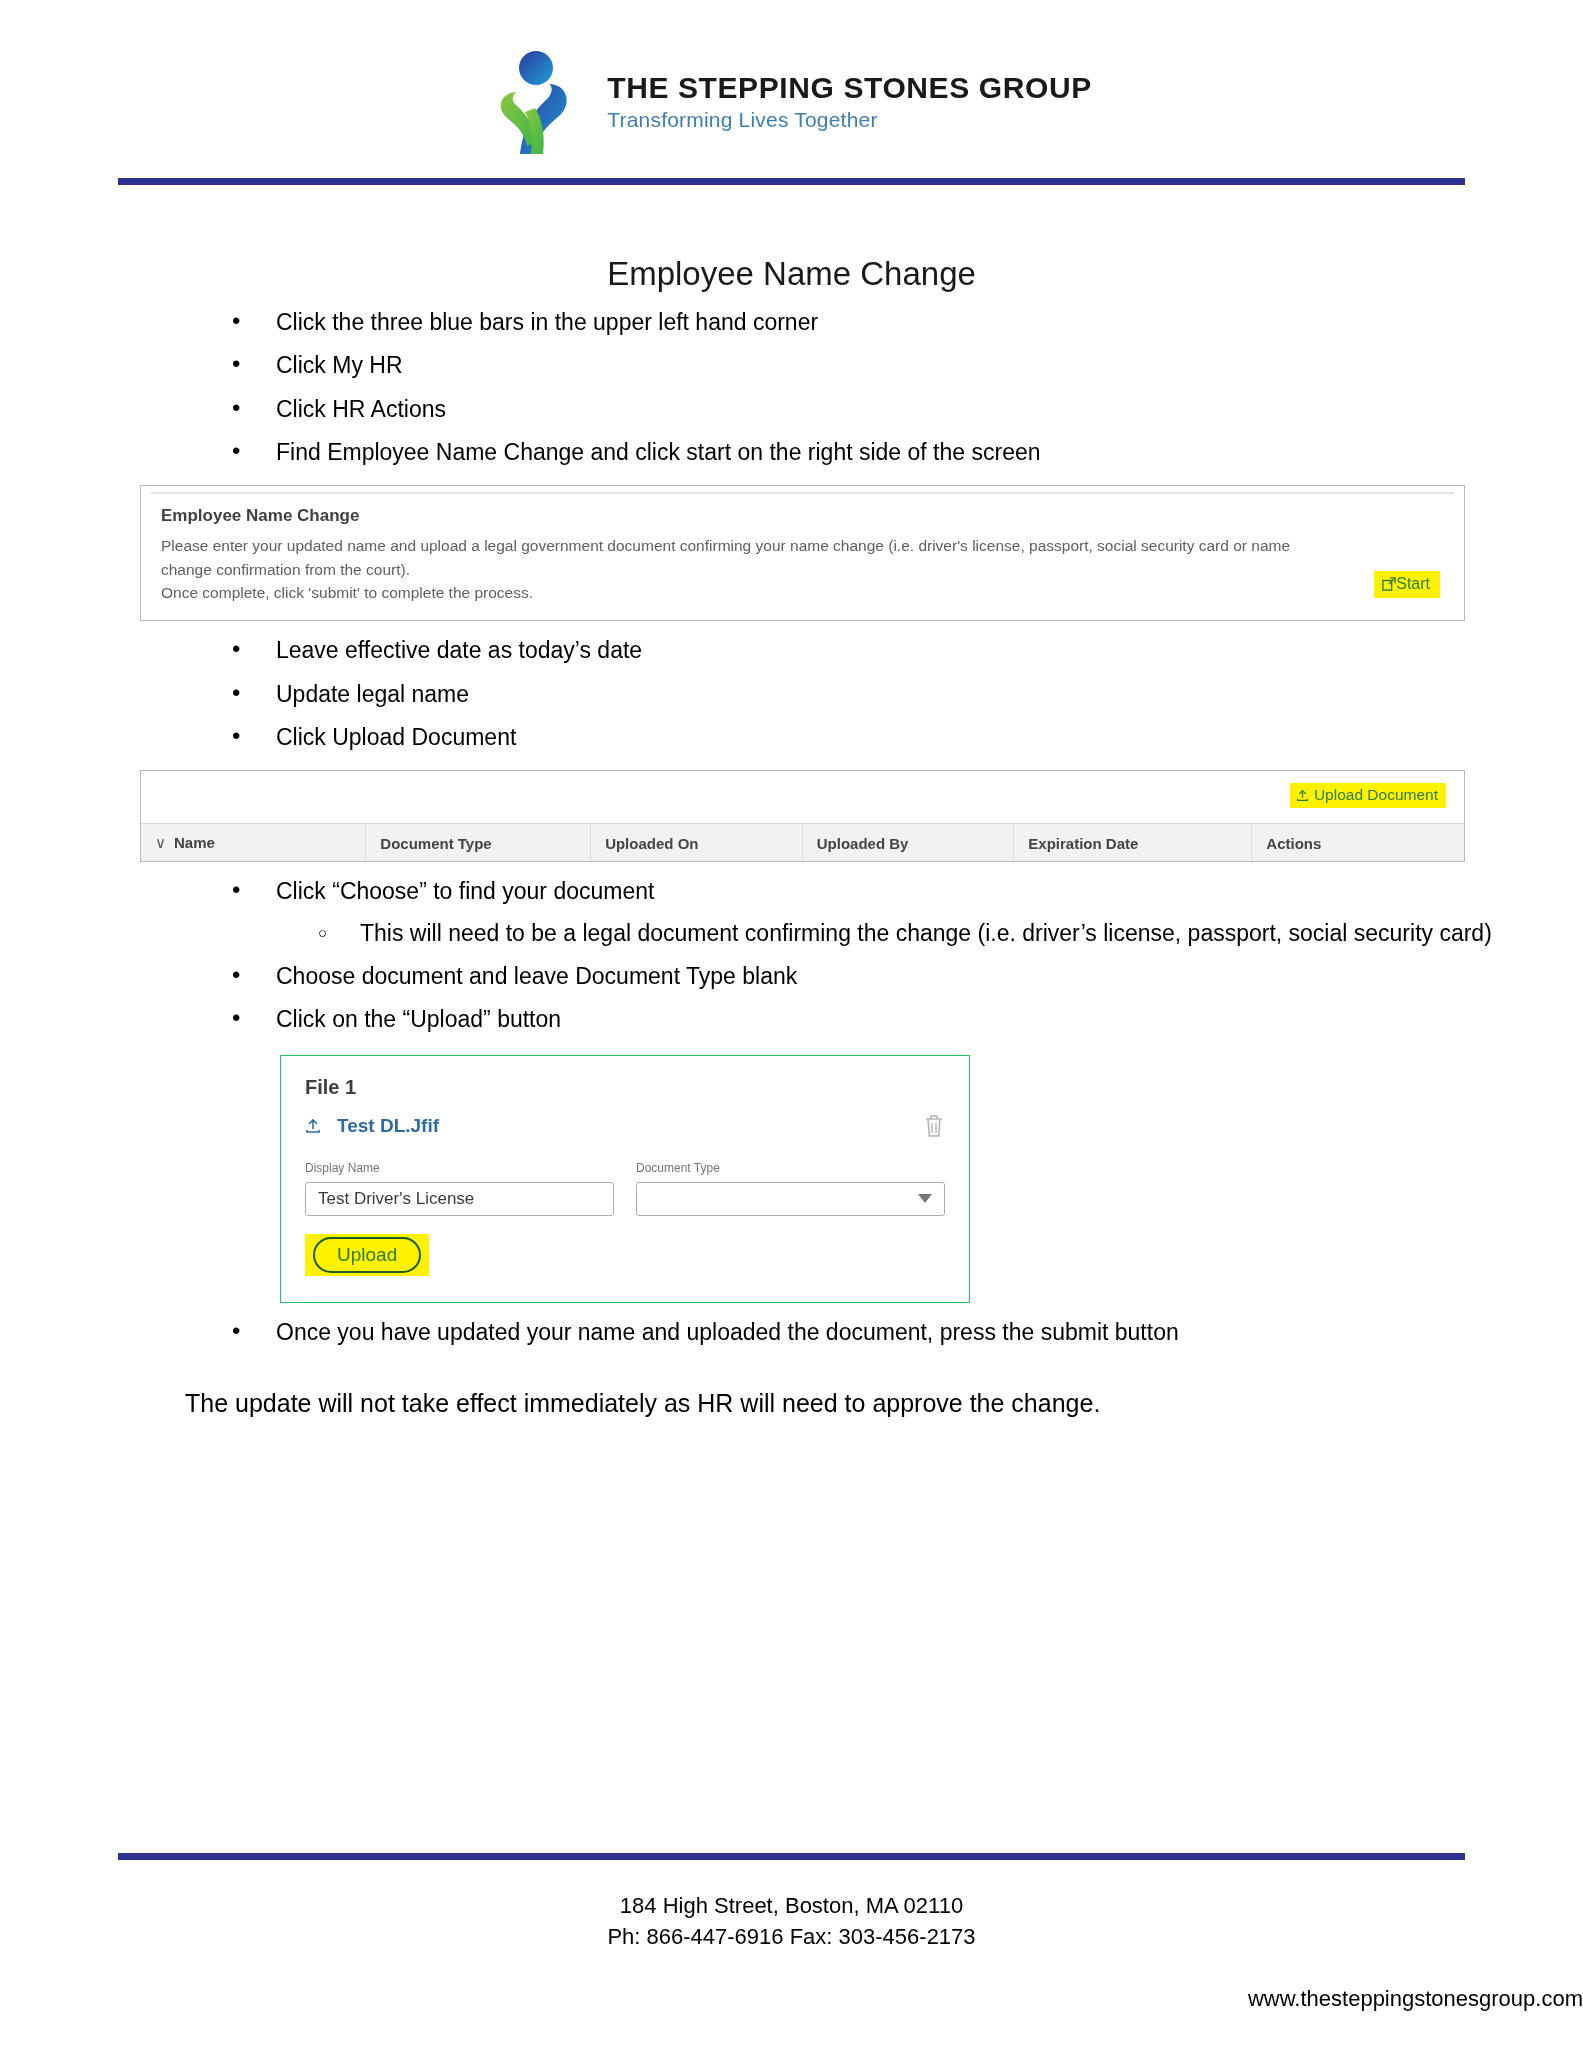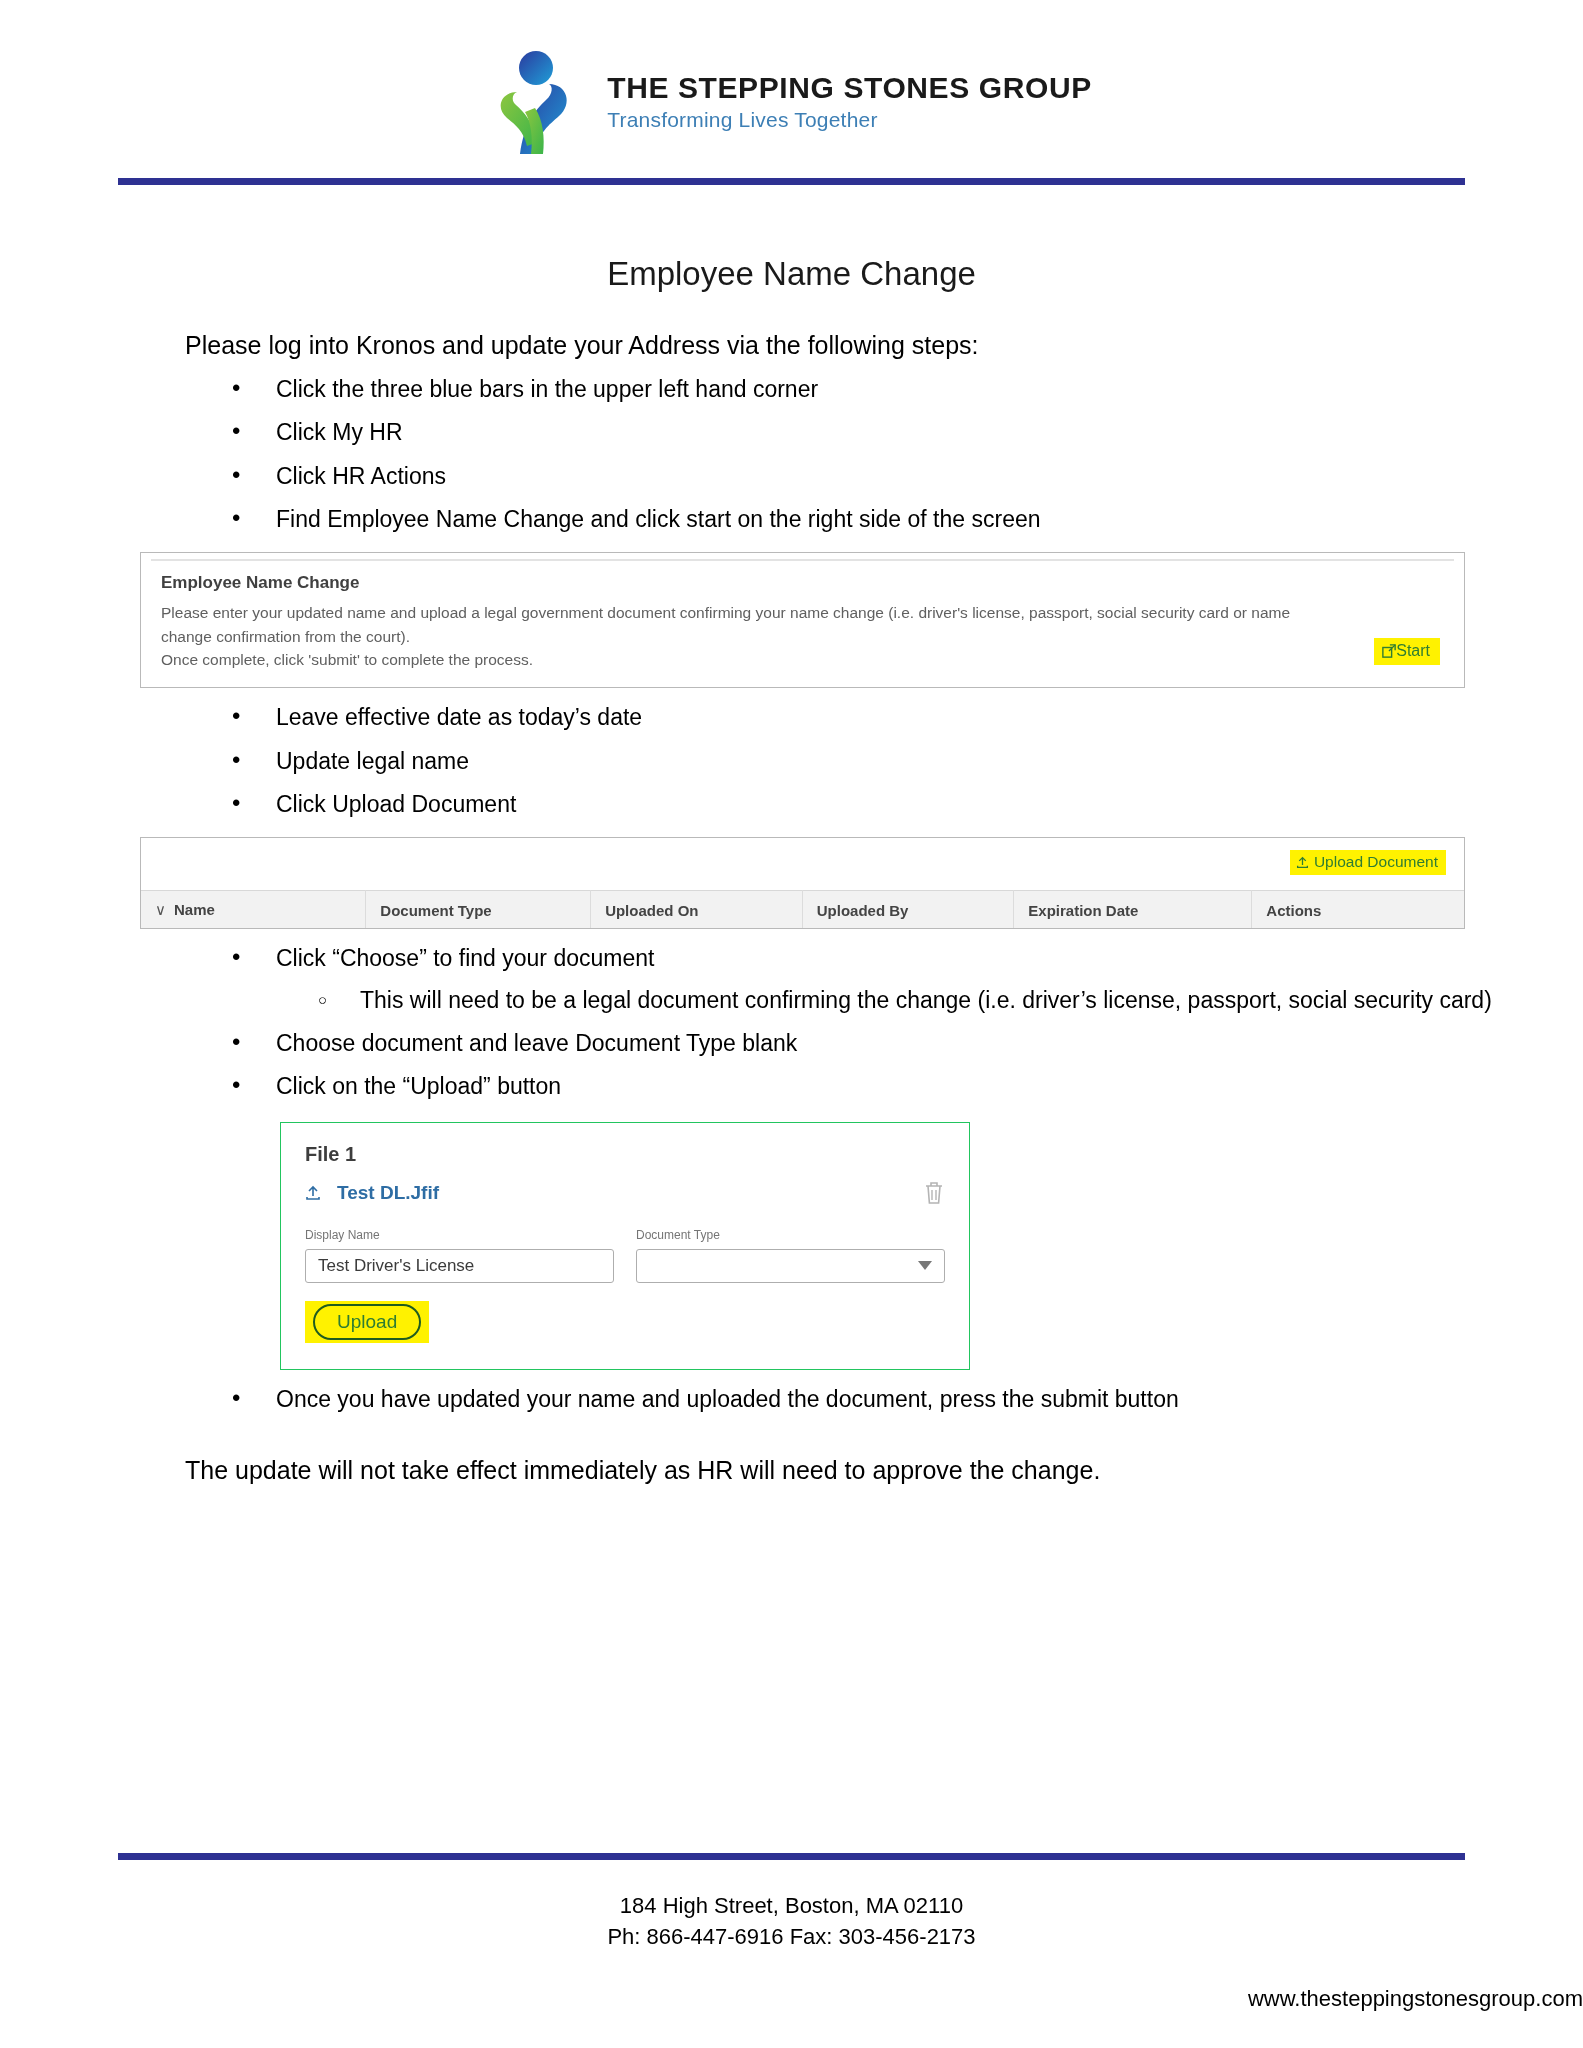--- a/index.html
+++ b/index.html
@@ -307,21 +307,20 @@
         <div class="logo-title">THE STEPPING STONES GROUP</div>
         <div class="logo-tagline">Transforming Lives Together</div>
       </div>
     </div>
   </div>
 
   <div class="rule"></div>
 
   <div class="doc-title">Employee Name Change</div>
 
-  <div class="lead">Please log into Kronos and update your Address via the following steps:</div>
 
   <ul class="bullets">
     <li>Click the three blue bars in the upper left hand corner</li>
     <li>Click My HR</li>
     <li>Click HR Actions</li>
     <li>Find Employee Name Change and click start on the right side of the screen</li>
   </ul>
 
   <div class="shot">
     <div class="shot-inner-top-line"></div>

